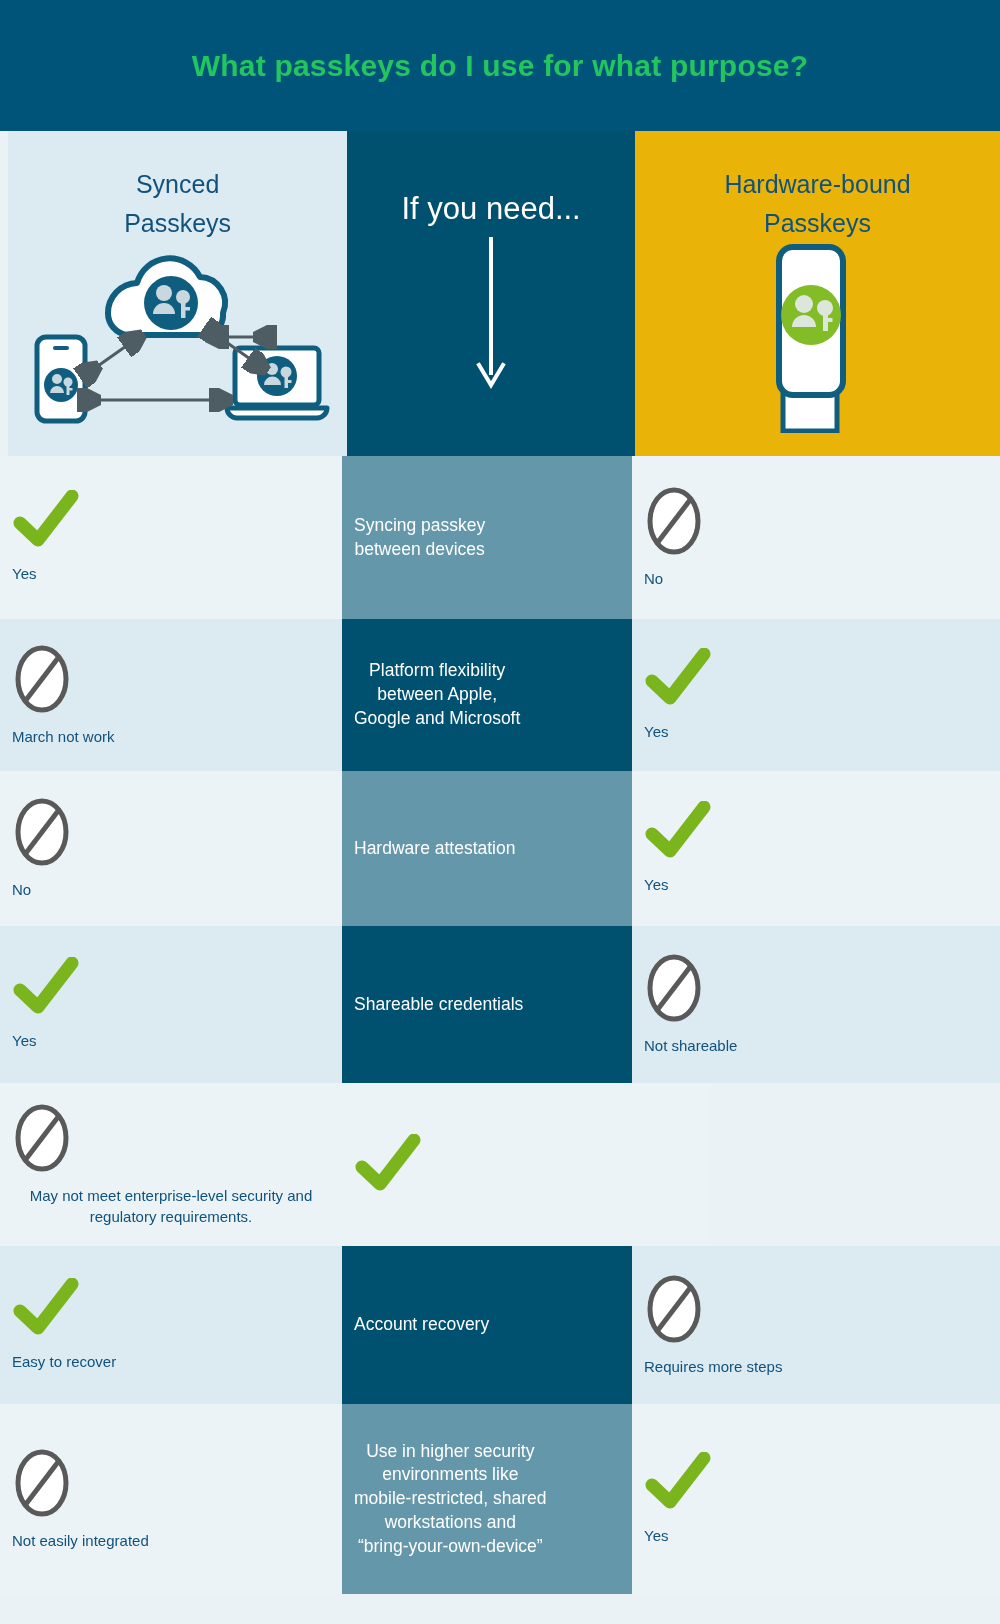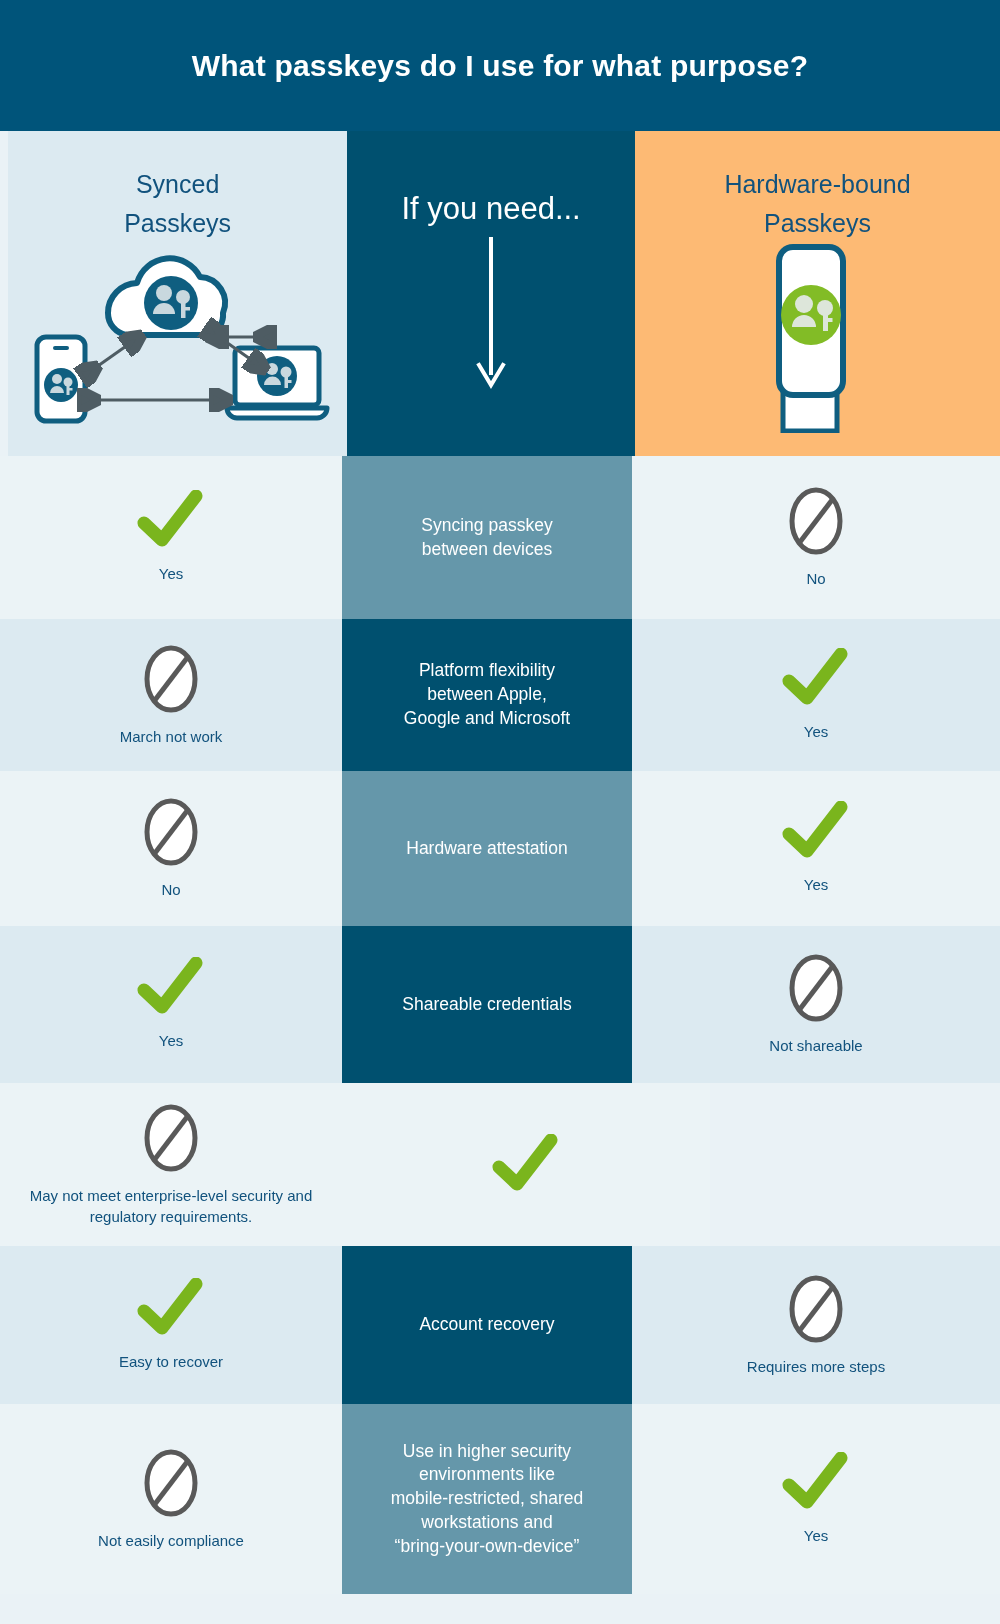--- a/index.html
+++ b/index.html
@@ -23,21 +23,21 @@
     position: absolute;
     left: 0; top: 0;
     width: 1000px;
     height: 131px;
     background: #00547a;
     display: flex;
     align-items: center;
     justify-content: center;
   }
   .banner-title {
-    color: #ffffff;
+    color: #22c55e;
     font-size: 30px;
     font-weight: bold;
     letter-spacing: 0.2px;
     text-align: center;
     white-space: nowrap;
   }
 
   
   .grid {
     position: absolute;
@@ -53,33 +53,33 @@
   }
 
   .col-left   { width: 342px; position: relative; }
   .col-center { width: 290px; position: relative; }
   .col-right  { width: 368px; position: relative; }
 
   
   .row-head { height: 325px; padding-left: 8px; }
   .row-head .col-left   { background: #dceaf1; }
   .row-head .col-center { background: #00506f; }
-  .row-head .col-right  { background: #fdba74; }
+  .row-head .col-right  { background: #eab308; }
 
   
   .stripe-a { background: #ebf3f6; }
   .stripe-b { background: #dceaf1; }
   
   .cstripe-a { background: #6597aa; }
   .cstripe-b { background: #00506f; }
 
   .cell {
     display: flex;
     flex-direction: column;
-    align-items: center;
+    align-items: flex-start;
     justify-content: center;
     padding: 10px 12px;
     height: 100%;
   }
 
   .side-cell .label {
     color: #11527d;
     font-size: 15px;
     line-height: 1.35;
     text-align: center;
@@ -401,21 +401,21 @@
         </div>
         <div class="row" style="height: 190px;">
           <div class="col-left stripe-a">
             <div class="cell side-cell">
               <span>
                 <svg class="icon-no" width="60" height="72" viewBox="0 0 60 72" aria-hidden="true">
                   <ellipse cx="30" cy="36" rx="24" ry="31" fill="#ffffff" stroke="#595959" stroke-width="5"></ellipse>
                   <line x1="14" y1="57" x2="46" y2="15" stroke="#595959" stroke-width="5"></line>
                 </svg>
               </span>
-              <div class="label">Not easily compliance</div>
+              <div class="label">Not easily integrated</div>
             </div>
           </div>
           <div class="col-center cstripe-a">
             <div class="cell center-cell">
               <div class="label">
                 <div>Use in higher security</div>
                 <div>environments like</div>
                 <div>mobile-restricted, shared</div>
                 <div>workstations and</div>
                 <div>“bring-your-own-device”</div>

